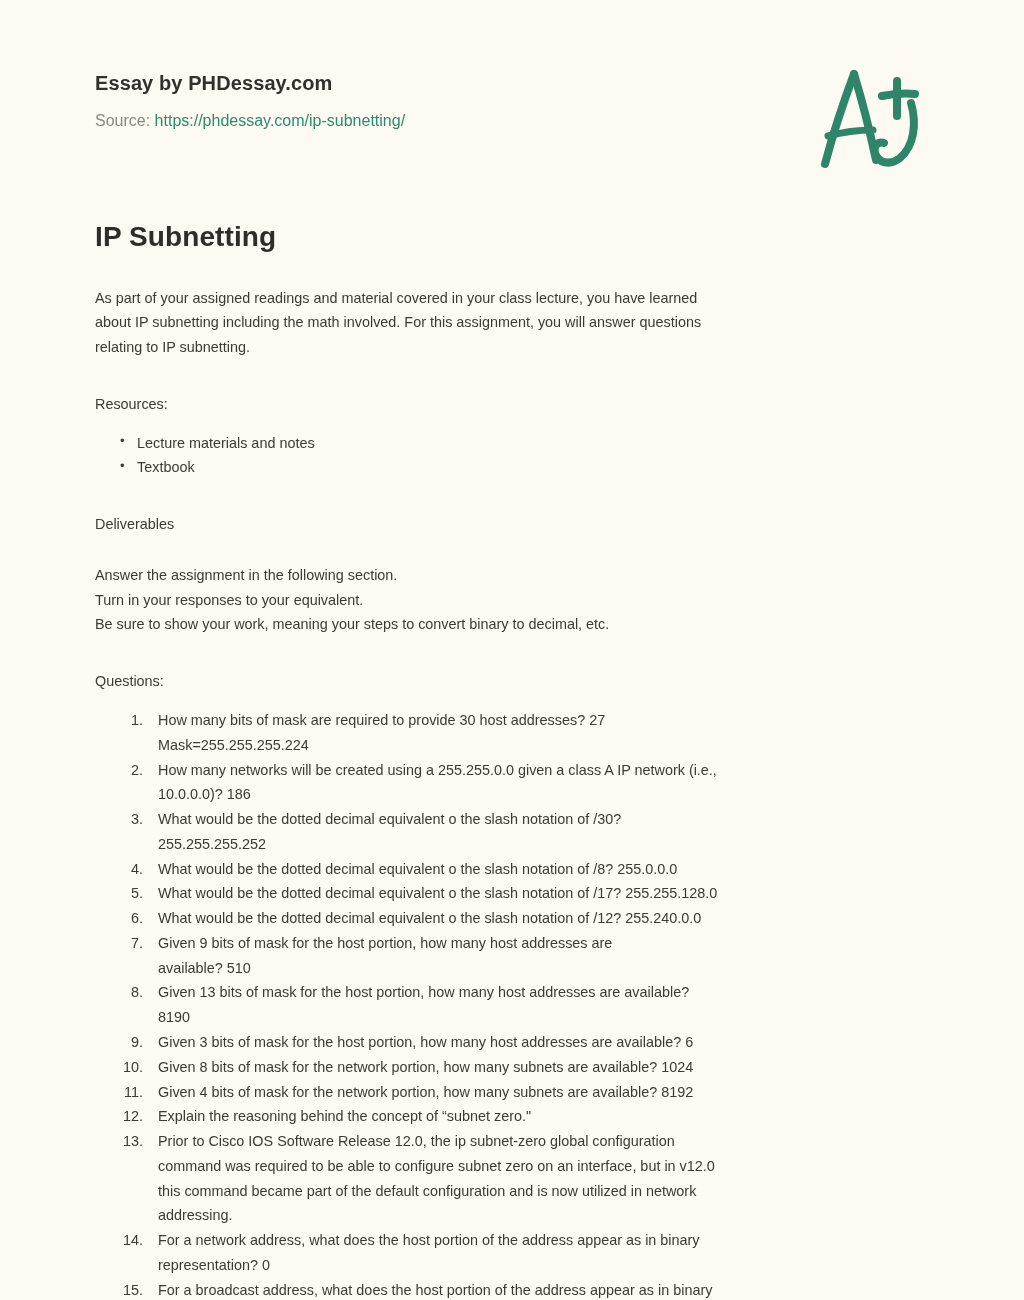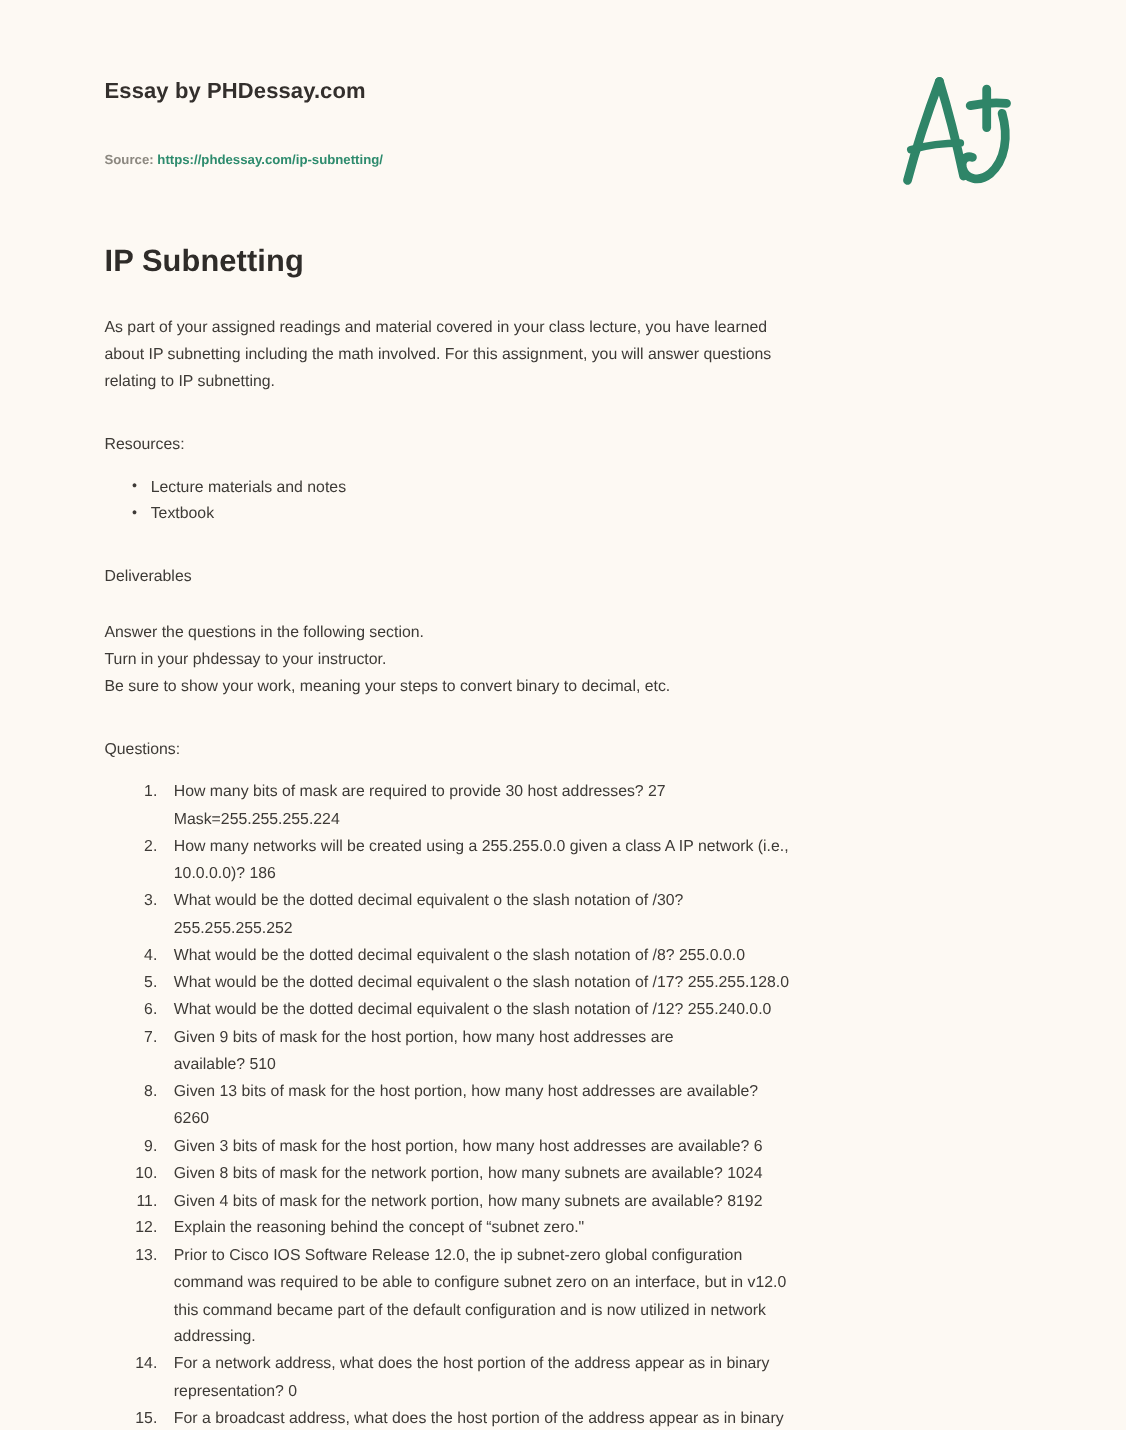--- a/index.html
+++ b/index.html
@@ -32,25 +32,24 @@
     top: 72px;
     font-size: 20px;
     font-weight: bold;
     letter-spacing: .1px;
     color: #332f2c;
     white-space: nowrap;
   }
   .source-line {
     position: absolute;
     left: 95px;
-    top: 138px;
-    font-size: 12px;
+    top: 112px;
+    font-size: 16px;
     color: #8c8880;
     white-space: nowrap;
-    font-weight: bold;
   }
   .source-url {
     color: #2d8b6d;
     text-decoration: none;
   }
   .logo {
     position: absolute;
     left: 812px;
     top: 68px;
     width: 120px;
@@ -183,36 +182,36 @@
       <p class="para">Resources:</p>
 
       <ul class="bullets">
         <li>Lecture materials and notes</li>
         <li>Textbook</li>
       </ul>
 
       <p class="para">Deliverables</p>
 
       <div class="lines">
-        <div>Answer the questions in the following section.</div>
-        <div>Turn in your phdessay to your instructor.</div>
+        <div>Answer the assignment in the following section.</div>
+        <div>Turn in your responses to your equivalent.</div>
         <div>Be sure to show your work, meaning your steps to convert binary to decimal, etc.</div>
       </div>
 
       <p class="para">Questions:</p>
 
       <ol class="questions">
         <li>How many bits of mask are required to provide 30 host addresses? 27 Mask=255.255.255.224</li>
         <li>How many networks will be created using a 255.255.0.0 given a class A IP network (i.e., 10.0.0.0)? 186</li>
         <li>What would be the dotted decimal equivalent o the slash notation of /30? 255.255.255.252</li>
         <li>What would be the dotted decimal equivalent o the slash notation of /8? 255.0.0.0</li>
         <li>What would be the dotted decimal equivalent o the slash notation of /17? 255.255.128.0</li>
         <li>What would be the dotted decimal equivalent o the slash notation of /12? 255.240.0.0</li>
         <li style="max-width:580px">Given 9 bits of mask for the host portion, how many host addresses are available? 510</li>
-        <li>Given 13 bits of mask for the host portion, how many host addresses are available? 6260</li>
+        <li>Given 13 bits of mask for the host portion, how many host addresses are available? 8190</li>
         <li>Given 3 bits of mask for the host portion, how many host addresses are available? 6</li>
         <li>Given 8 bits of mask for the network portion, how many subnets are available? 1024</li>
         <li>Given 4 bits of mask for the network portion, how many subnets are available? 8192</li>
         <li>Explain the reasoning behind the concept of “subnet zero."</li>
         <li style="padding-left:63px;text-indent:0">Prior to Cisco IOS Software Release 12.0, the ip subnet-zero global configuration command was required to be able to configure subnet zero on an interface, but in v12.0 this command became part of the default configuration and is now utilized in network addressing.</li>
         <li>For a network address, what does the host portion of the address appear as in binary representation? 0</li>
         <li style="max-width:845px">For a broadcast address, what does the host portion of the address appear as in binary representation? 255</li>
       </ol>
 
       <p class="para">Complete the table below:</p>

